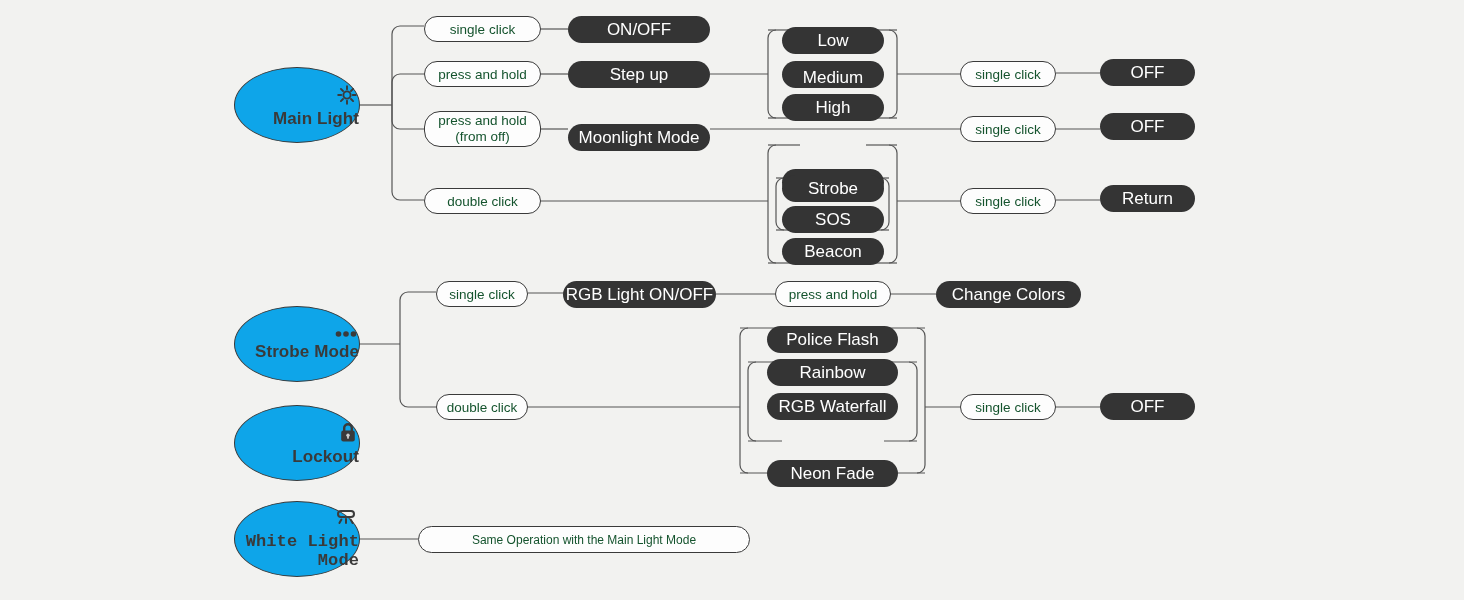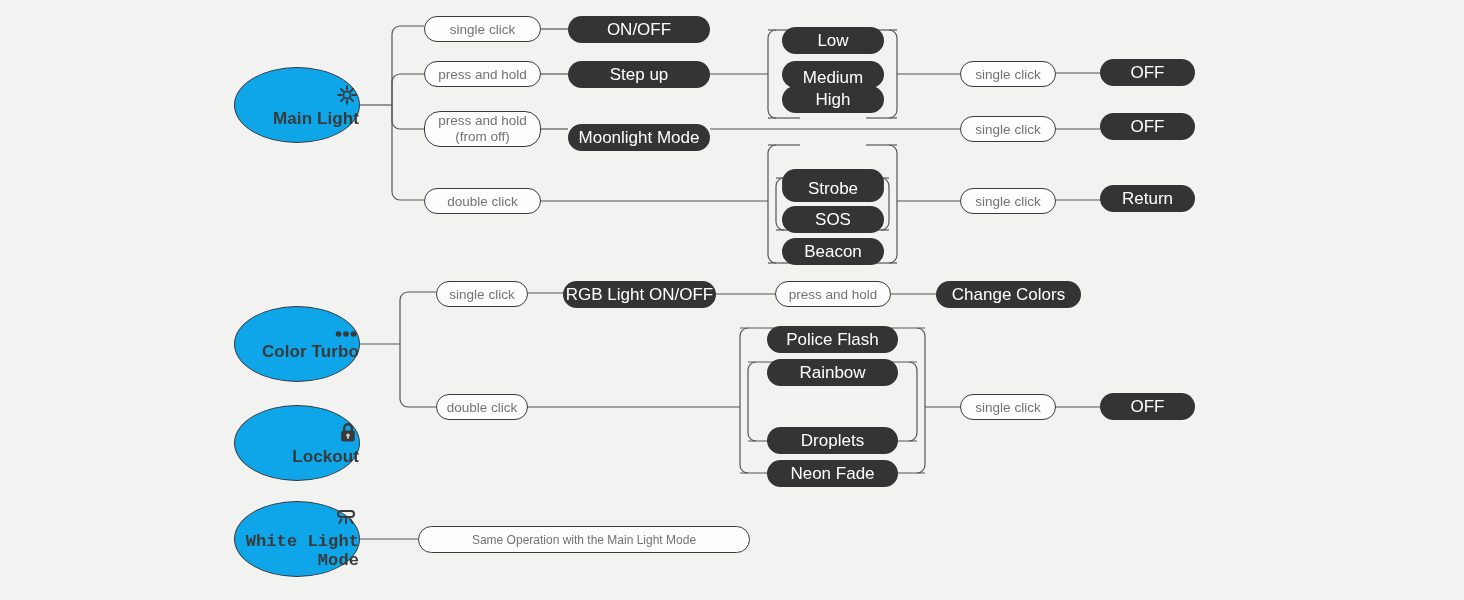--- a/index.html
+++ b/index.html
@@ -23,21 +23,21 @@
   .ellipse .lbl{letter-spacing:.1px;}
   .ellipse .ico{display:block;line-height:0;margin-bottom:2px;}
 
   
   .pill-dark{
     background:#343434;color:#fff;border-radius:18px;
     height:27px;font-size:17px;padding:0 14px;white-space:nowrap;
   }
   
   .pill-light{
-    background:#fdfdfd;color:#737373;border:1.3px solid #3a3a3a;
+    background:#fdfdfd;color:#14532d;border:1.3px solid #3a3a3a;
     border-radius:16px;height:26px;font-size:13.5px;padding:8px 10px;white-space:nowrap;
   }
   .pill-light.two-line{height:36px;line-height:1.15;flex-direction:column;}
   .pill-light.wide{font-size:12px;height:27px;}
   .grp-label{font-size:17px;}
 </style>
 </head>
 <body>
 
 <div id="stage">
@@ -126,21 +126,21 @@
   </div>
 
   <div class="node ellipse" style="left:234px;top:306px;">
     <span class="ico">
       <svg width="26" height="12" viewBox="0 0 26 12" fill="#3a3a3a">
         <circle cx="5.5" cy="6" r="2.8"></circle>
           <circle cx="13" cy="6" r="2.8"></circle>
           <circle cx="20.5" cy="6" r="2.8"></circle>
       </svg>
     </span>
-    <span class="lbl">Color Turbo</span>
+    <span class="lbl">Strobe Mode</span>
   </div>
 
   <div class="node ellipse" style="left:234px;top:405px;">
     <span class="ico">
       <svg width="22" height="24" viewBox="0 0 22 24" fill="#3a3a3a">
         <path d="M6 10V7a5 5 0 0 1 10 0v3h-2.4V7a2.6 2.6 0 0 0-5.2 0v3z"></path>
         <rect x="4.2" y="9.6" width="13.6" height="10.8" rx="2.2"></rect>
         <circle cx="11" cy="14.2" r="1.7" fill="#cfcfcf"></circle>
         <rect x="10.1" y="14.2" width="1.8" height="3.6" rx="0.9" fill="#cfcfcf"></rect>
       </svg>
@@ -182,21 +182,21 @@
   <div class="node pill-dark" style="left:568px;top:124px;width:142px;">
     <span>Moonlight Mode</span>
   </div>
 
   <div class="node pill-dark grp-label" style="left:782px;top:27px;width:102px;">
     <span>Low</span>
   </div>
   <div class="node pill-dark grp-label" style="left:782px;top:61px;width:102px;align-items:flex-end;">
     <span>Medium</span>
   </div>
-  <div class="node pill-dark grp-label" style="left:782px;top:86px;width:102px;justify-content:center;">
+  <div class="node pill-dark grp-label" style="left:782px;top:94px;width:102px;justify-content:center;">
     <span>High</span>
   </div>
 
   <div class="node pill-dark grp-label" style="left:782px;top:142px;width:102px;margin-top:27px;">
     <span>Turbo</span>
   </div>
   <div class="node pill-dark grp-label" style="left:782px;top:175px;width:102px;">
     <span>Strobe</span>
   </div>
   <div class="node pill-dark grp-label" style="left:782px;top:206px;width:102px;">
@@ -243,22 +243,22 @@
   <div class="node pill-light" style="left:436px;top:394px;width:92px;">
     <span>double click</span>
   </div>
 
   <div class="node pill-dark grp-label" style="left:767px;top:326px;width:131px;">
     <span>Police Flash</span>
   </div>
   <div class="node pill-dark grp-label" style="left:767px;top:359px;width:131px;">
     <span>Rainbow</span>
   </div>
-  <div class="node pill-dark grp-label" style="left:767px;top:427px;width:131px;">
-    <span>Droplets</span>
+  <div class="node pill-dark grp-label" style="left:767px;top:393px;width:131px;">
+    <span>RGB Waterfall</span>
   </div>
   <div class="node pill-dark grp-label" style="left:767px;top:460px;width:131px;">
     <span>Neon Fade</span>
   </div>
 
   <div class="node pill-light" style="left:960px;top:394px;width:96px;">
     <span>single click</span>
   </div>
   <div class="node pill-dark" style="left:1100px;top:393px;width:95px;">
     <span>OFF</span>

